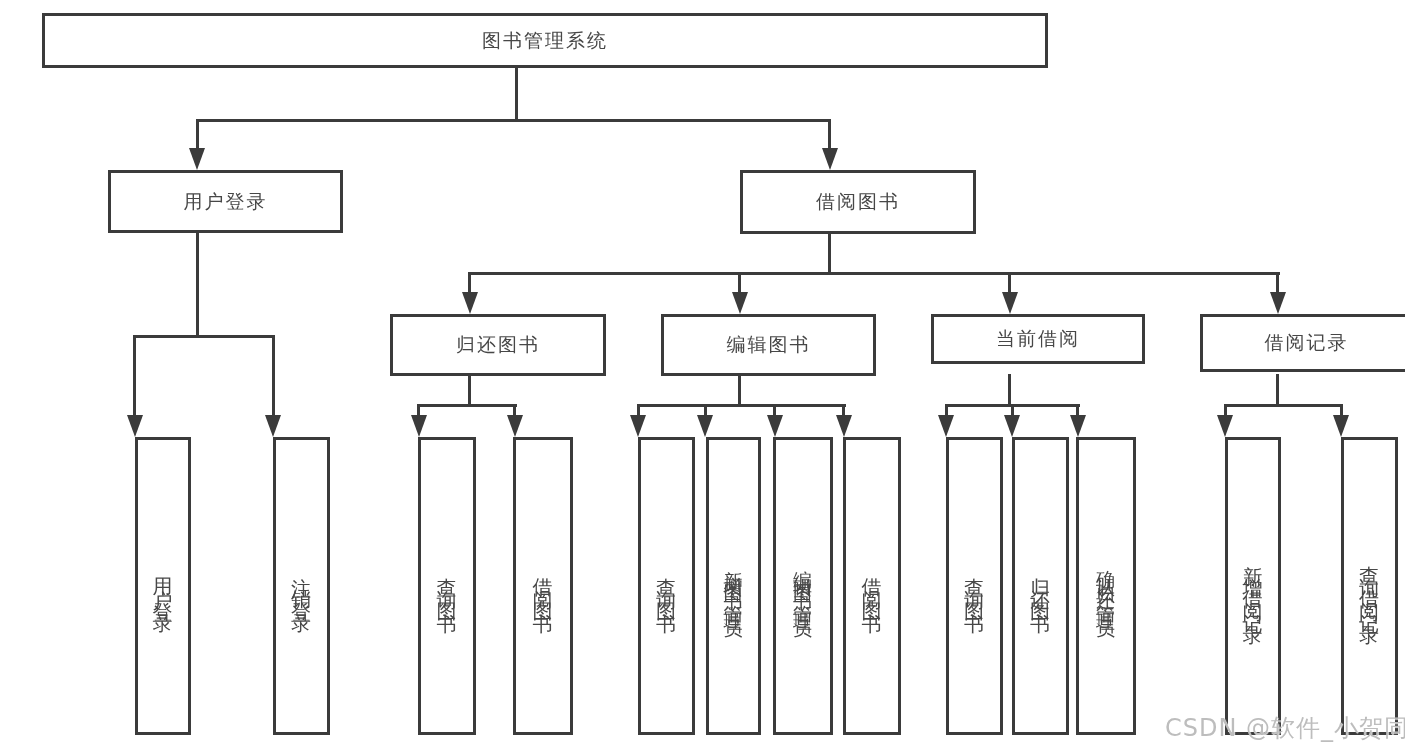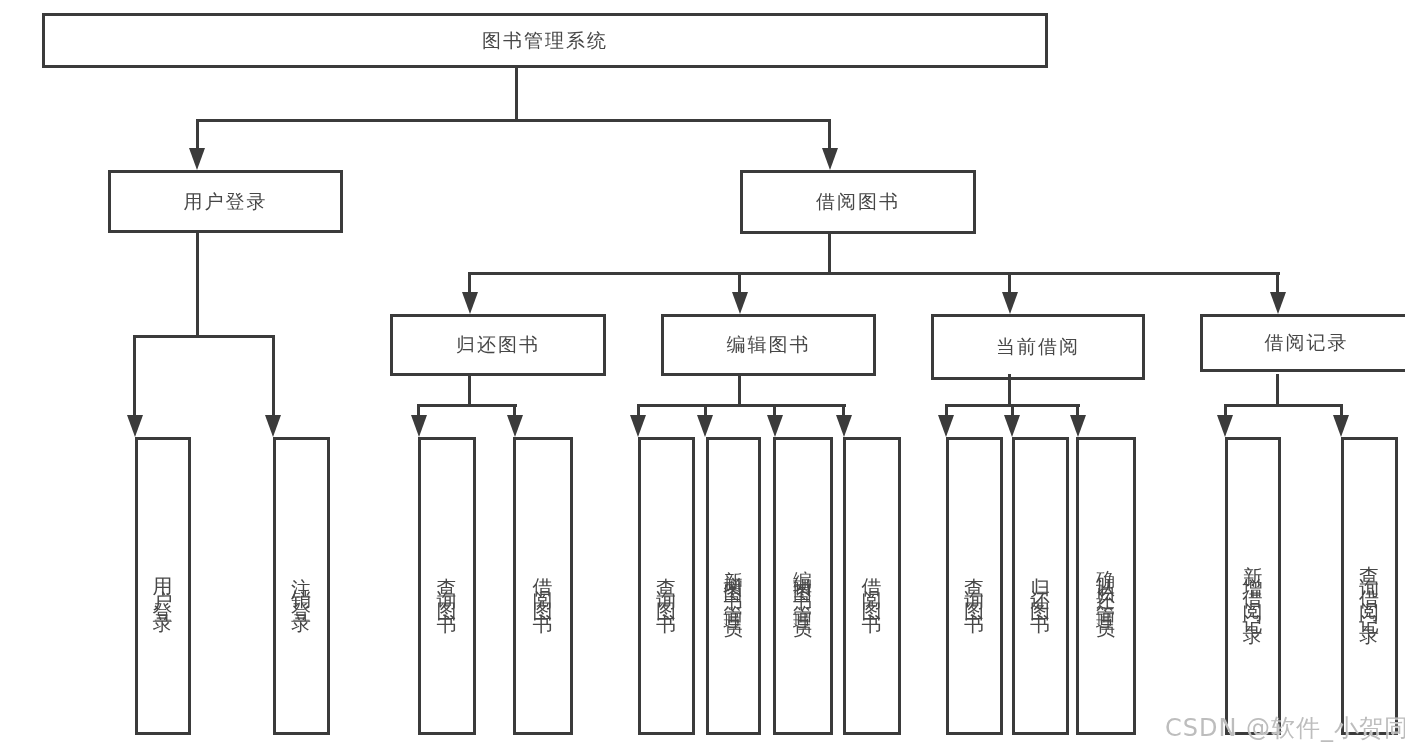--- a/index.html
+++ b/index.html
@@ -106,21 +106,21 @@
   <div class="arrow" style="left:1002px;top:292px"></div>
   <div class="vline" style="left:1276px;top:272px;height:24px"></div>
   <div class="arrow" style="left:1270px;top:292px"></div>
 
   <div class="box" style="left:362px;top:314px;width:216px;height:62px">
     <span class="h-label">归还图书</span>
   </div>
   <div class="box" style="left:633px;top:314px;width:215px;height:62px">
     <span class="h-label">编辑图书</span>
   </div>
-  <div class="box" style="left:903px;top:314px;width:214px;height:66px">
+  <div class="box" style="left:903px;top:314px;width:214px;height:50px">
     <span class="h-label">当前借阅</span>
   </div>
   <div class="box" style="left:1172px;top:314px;width:213px;height:58px">
     <span class="h-label">借阅记录</span>
   </div>
 
   <div class="vline" style="left:468px;top:374px;height:33px"></div>
   <div class="hline" style="left:417px;top:404px;width:100px"></div>
   <div class="vline" style="left:417px;top:404px;height:15px"></div>
   <div class="arrow" style="left:411px;top:415px"></div>

